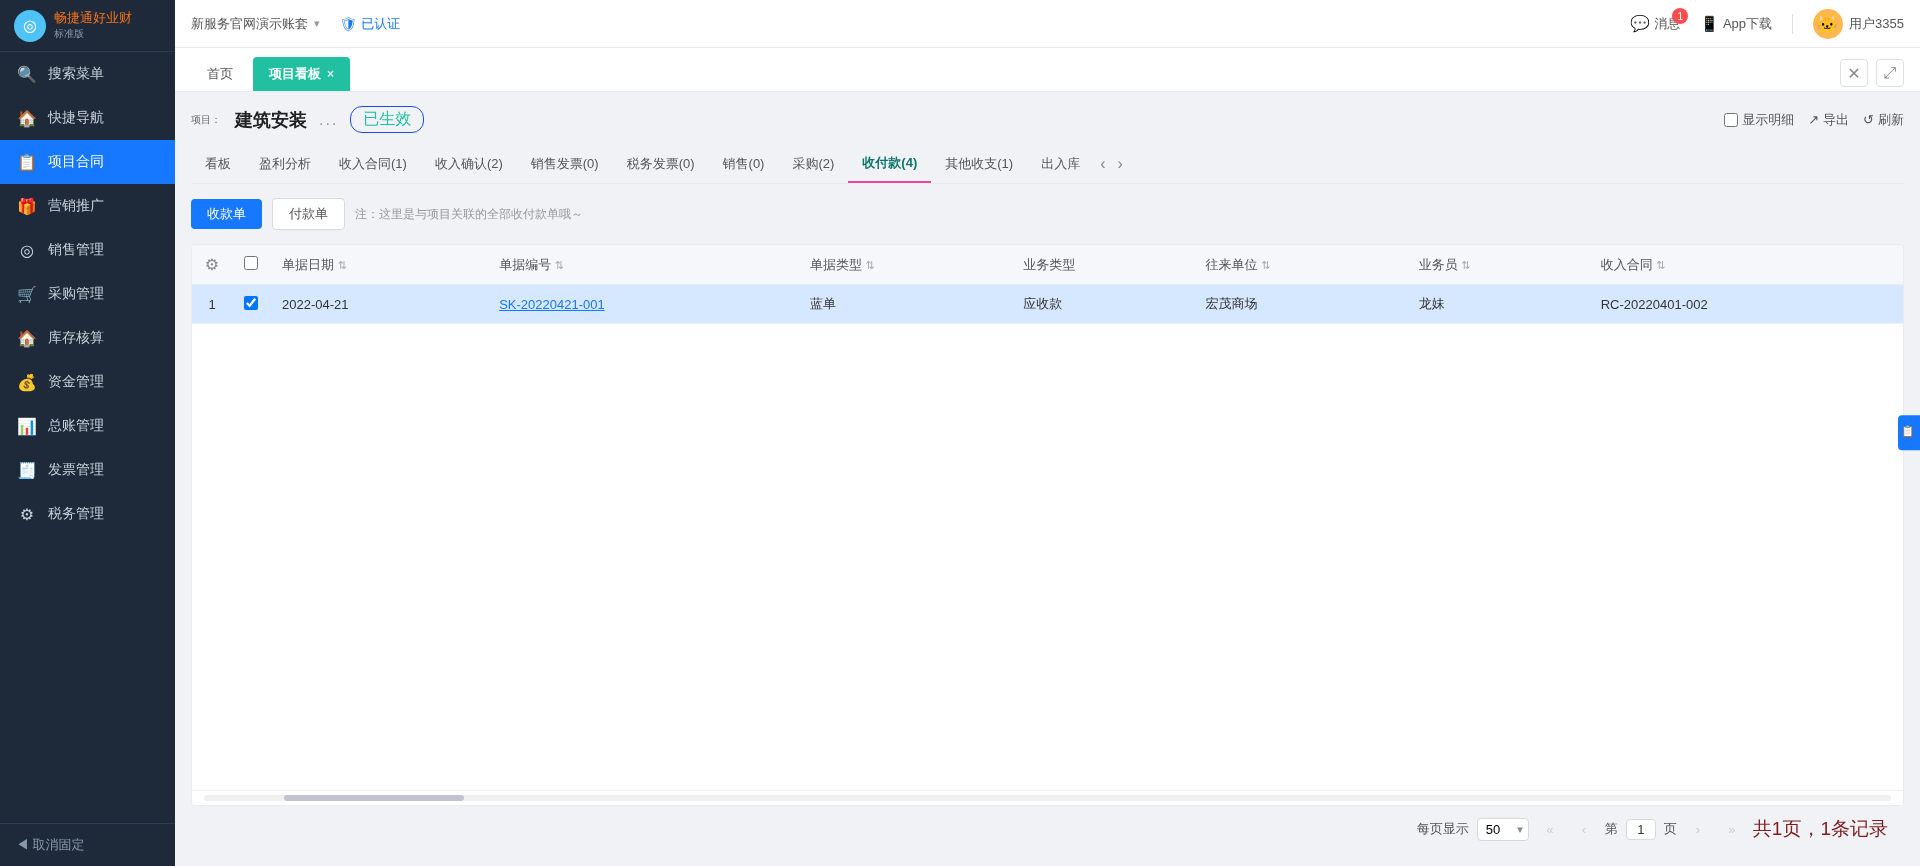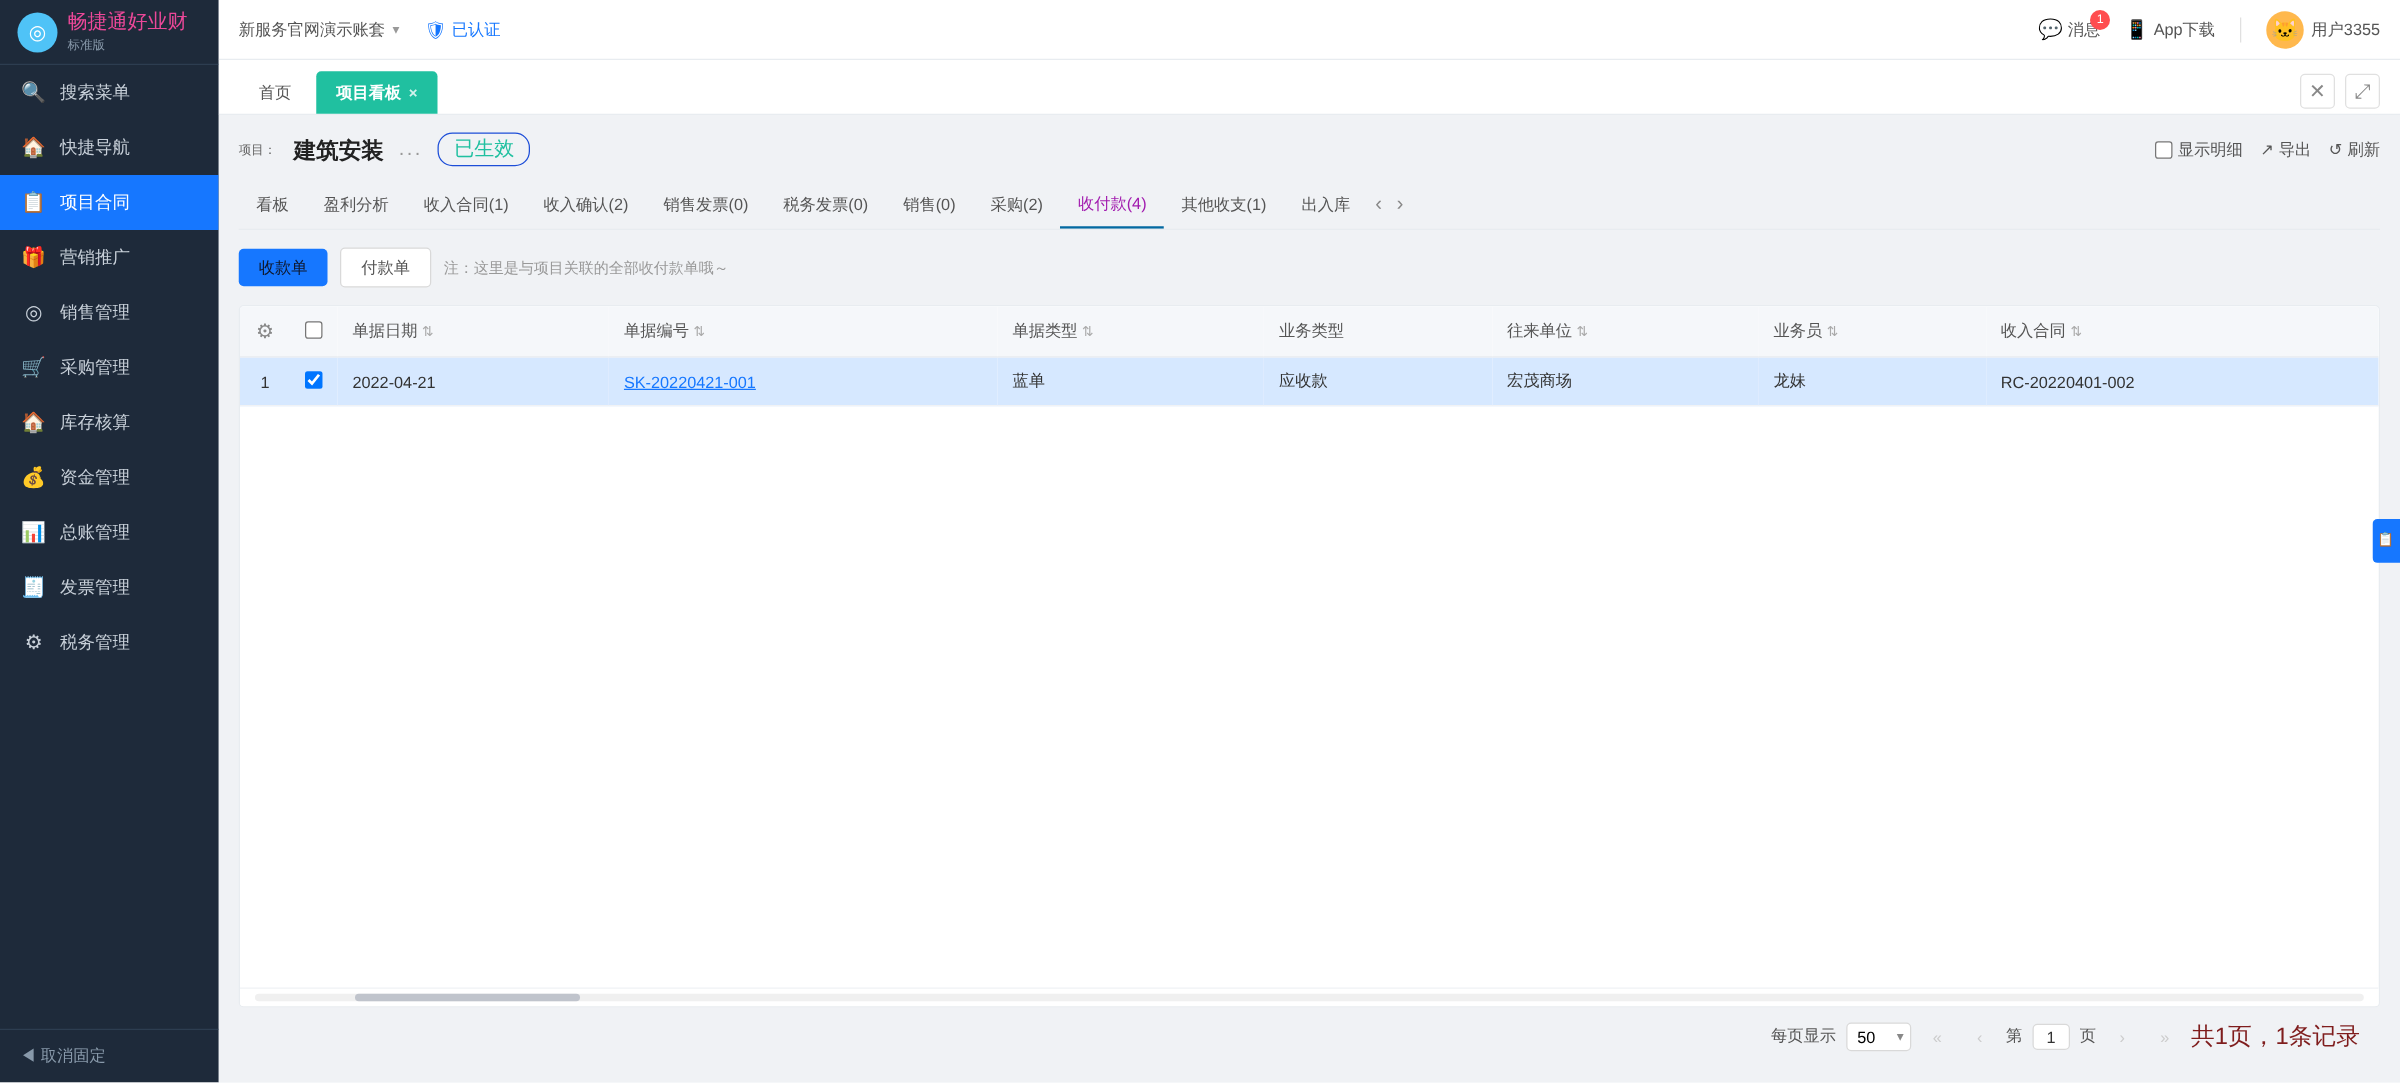--- a/index.html
+++ b/index.html
@@ -29,22 +29,22 @@
       border-radius: 50%;
       display: flex;
       align-items: center;
       justify-content: center;
       color: white;
       font-size: 16px;
       margin-right: 8px;
       flex-shrink: 0;
     }
     .sidebar-logo-text {
-      font-size: 16px;
-      color: #ec4899;
+      font-size: 13px;
+      color: #f97316;
       line-height: 1.3;
     }
     .sidebar-logo-sub {
       font-size: 10px;
       color: #8899aa;
     }
     .sidebar-scroll {
       flex: 1;
       overflow-y: auto;
       overflow-x: hidden;
@@ -292,41 +292,41 @@
       overflow: hidden;
     }
     .sub-tab {
       padding: 9px 14px;
       font-size: 13px;
       cursor: pointer;
       color: #555;
       white-space: nowrap;
     }
     .sub-tab.active {
-      color: #a21caf;
-      border-bottom: 2px solid #0369a1;
-      font-weight: 400;
+      color: #0f766e;
+      border-bottom: 2px solid #ec4899;
+      font-weight: 700;
     }
     .sub-tab-arrow {
       padding: 8px 6px;
       cursor: pointer;
       color: #888;
       font-size: 16px;
     }
 
     
     .sub-toolbar {
       display: flex;
       align-items: center;
       gap: 10px;
       margin-bottom: 14px;
     }
     .btn-primary {
       background: #1677ff;
-      color: #0f172a;
+      color: #ffffff;
       border: none;
       border-radius: 4px;
       padding: 6px 16px;
       font-size: 13px;
       cursor: pointer;
     }
     .btn-default {
       background: white;
       color: #555;
       border: 1px solid #d9d9d9;

